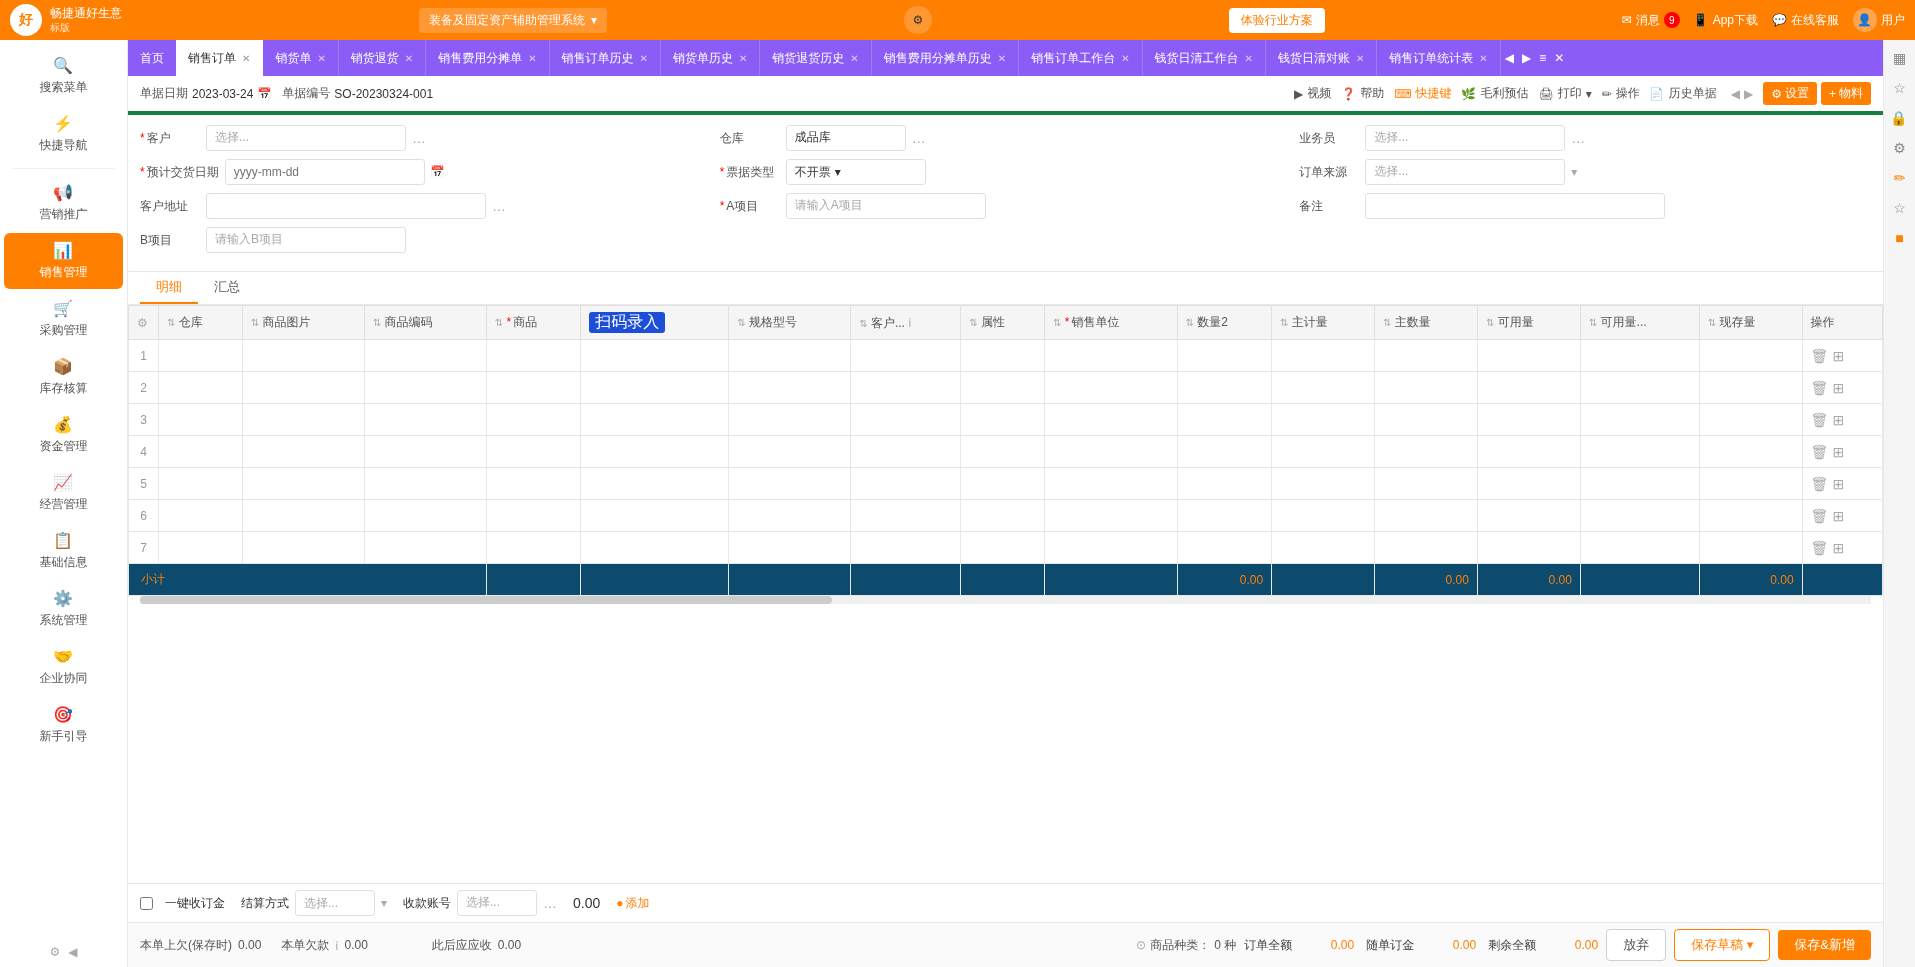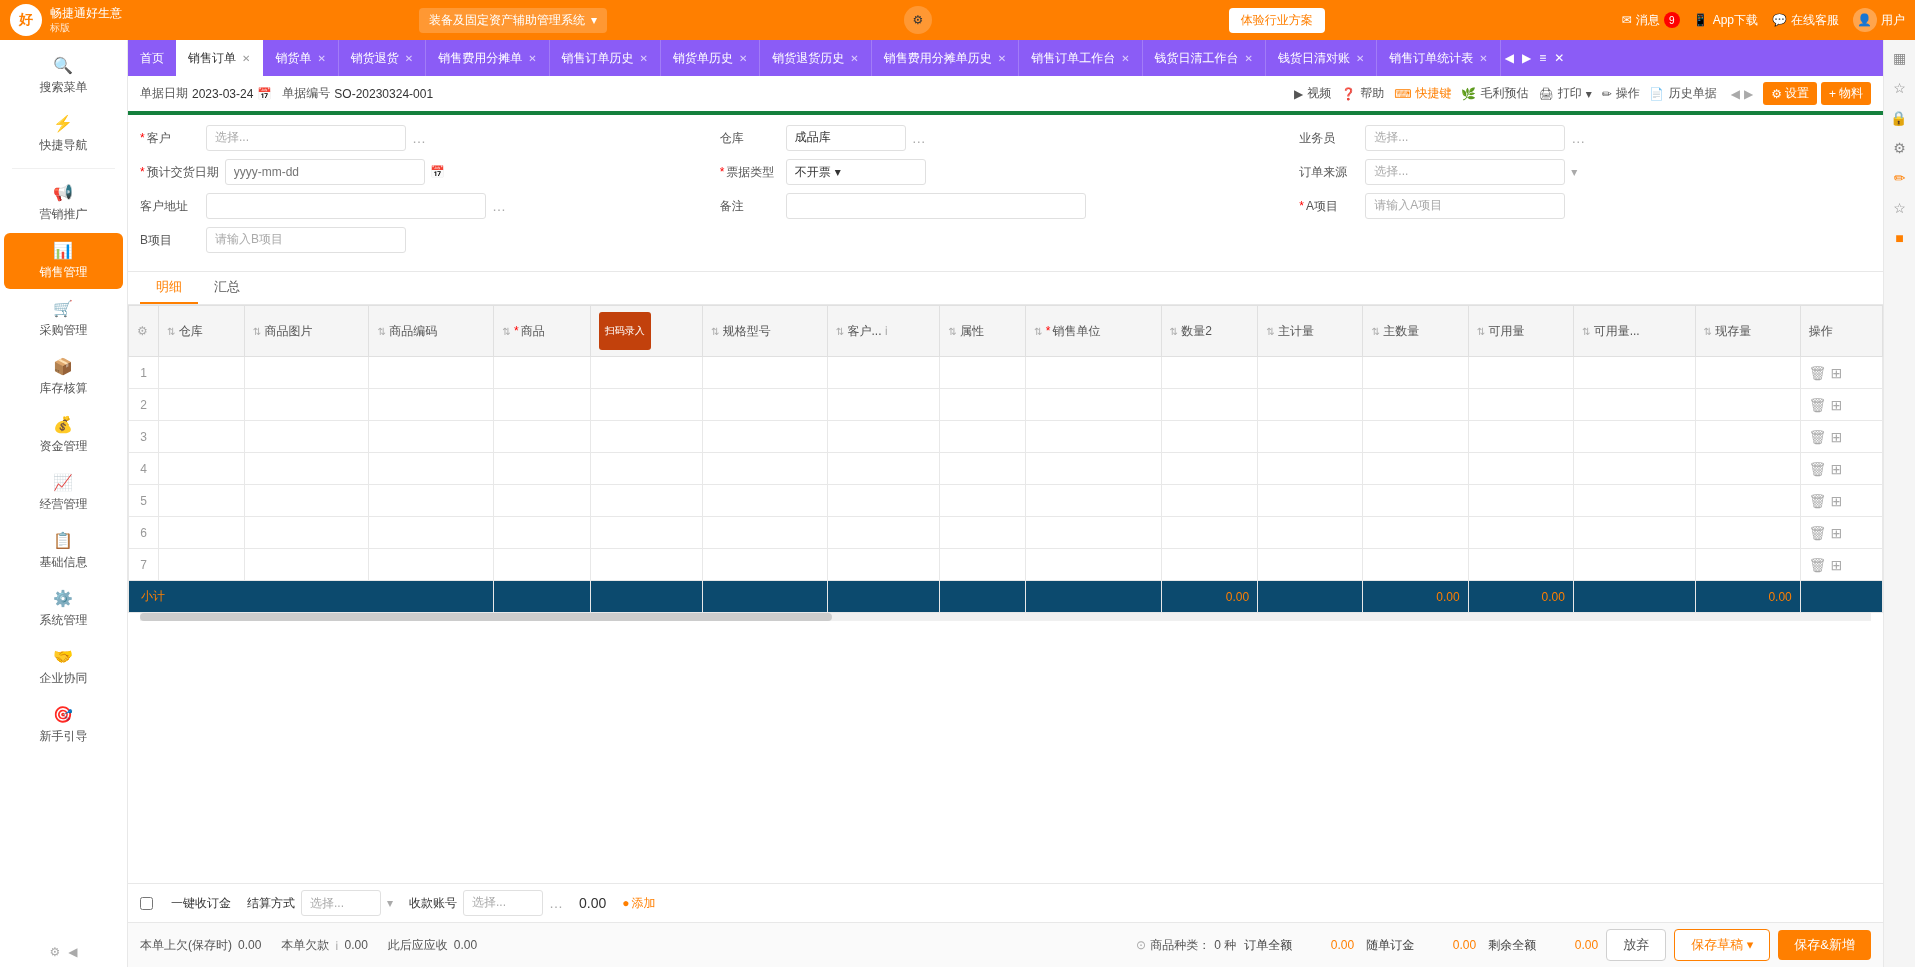--- a/index.html
+++ b/index.html
@@ -140,22 +140,22 @@
     th {
       padding: 6px 8px; text-align: left; border: 1px solid #e0e0e0;
       white-space: nowrap; font-weight: 500; color: #555;
     }
     td {
       padding: 4px 8px; border: 1px solid #e8e8e8; height: 32px;
       white-space: nowrap;
     }
     .row-num { color: #999; text-align: center; width: 30px; }
     .scan-btn {
-      background: #c2410c; color: #fff; border: none; border-radius: 3px;
-      padding: 12px 6px; font-size: 10px; cursor: pointer; white-space: nowrap;
+      background: #1d4ed8; color: #fff; border: none; border-radius: 3px;
+      padding: 0 6px; font-size: 16px; cursor: pointer; white-space: nowrap;
     }
     .col-required::before { content: '*'; color: #f00; margin-right: 2px; }
     tfoot td { background: #0c4a6e; font-weight: 500; color: #ff7f00; }
     .subtotal-label { color: #ff7f00; font-weight: 500; padding-left: 12px; }
     .subtotal-value { color: #ff7f00; text-align: right; }
 
     
     .action-icons { display: flex; gap: 4px; }
     .action-icon { cursor: pointer; color: #aaa; font-size: 14px; }
 
@@ -199,21 +199,21 @@
     }
     .right-sidebar-icon {
       width: 28px; height: 28px; display: flex; align-items: center; justify-content: center;
       cursor: pointer; color: #888; border-radius: 3px; font-size: 14px;
     }
     .right-sidebar-icon.active { color: #ff7f00; }
 
     .scrollbar-track { height: 8px; background: #f0f0f0; margin: 0 12px; }
     .scrollbar-thumb { height: 8px; width: 40%; background: #ccc; border-radius: 4px; }
 
-    .checkbox-item { display: flex; align-items: center; gap: 18px; cursor: pointer; }
+    .checkbox-item { display: flex; align-items: center; gap: 12px; cursor: pointer; }
     .form-input-sm { min-width: 80px; }
     .add-btn { color: #ff7f00; cursor: pointer; display: flex; align-items: center; gap: 2px; }
   </style>
 </head>
 <body>
 
 <div class="top-header">
   <div class="logo-area">
     <div class="logo-icon">好</div>
     <div class="logo-text">
@@ -477,28 +477,28 @@
           </div>
         </div>
 
         <div class="form-row">
           <div class="form-col" style="flex:1;">
             <span class="form-label">客户地址</span>
             <div class="form-input form-input-wide" style="min-width:280px;"></div>
             <span class="form-dots">…</span>
           </div>
           <div class="form-col" style="flex:1;">
-            <span class="form-label">备注</span>
-            <div class="form-input" style="min-width:300px;"></div>
-          </div>
-          <div class="form-col" style="flex:1;">
             <span class="form-label required">A项目</span>
             <div class="form-input form-input-wide placeholder">
               <span>请输入A项目</span>
             </div>
+          </div>
+          <div class="form-col" style="flex:1;">
+            <span class="form-label">备注</span>
+            <div class="form-input" style="min-width:300px;"></div>
           </div>
         </div>
 
         <div class="form-row">
           <div class="form-col">
             <span class="form-label">B项目</span>
             <div class="form-input form-input-wide placeholder">
               <span>请输入B项目</span>
             </div>
           </div>
@@ -806,21 +806,21 @@
       <div class="footer-bar">
         <div style="display:flex;align-items:center;gap:6px;">
           <span>本单上欠(保存时)</span>
           <span style="font-weight:500;">0.00</span>
         </div>
         <div style="display:flex;align-items:center;gap:6px;">
           <span>本单欠款</span>
           <span style="color:#aaa;">ℹ</span>
           <span style="font-weight:500;">0.00</span>
         </div>
-        <div style="display:flex;align-items:center;gap:6px;">
+        <div style="display:flex;align-items:center;gap:6px;margin-left:44px;">
           <span>此后应应收</span>
           <span style="font-weight:500;">0.00</span>
         </div>
         <div class="footer-right">
           <div style="display:flex;align-items:center;gap:4px;">
             <span style="color:#aaa;">⊙</span>
             <span>商品种类：</span>
             <span>0 种</span>
           </div>
           <div class="bottom-summary">

